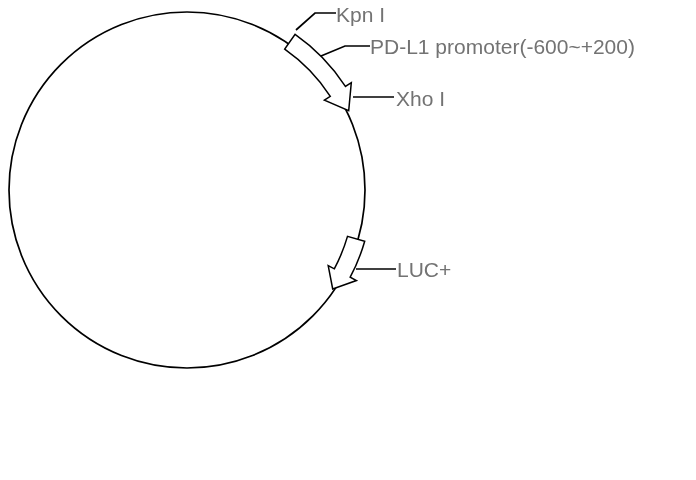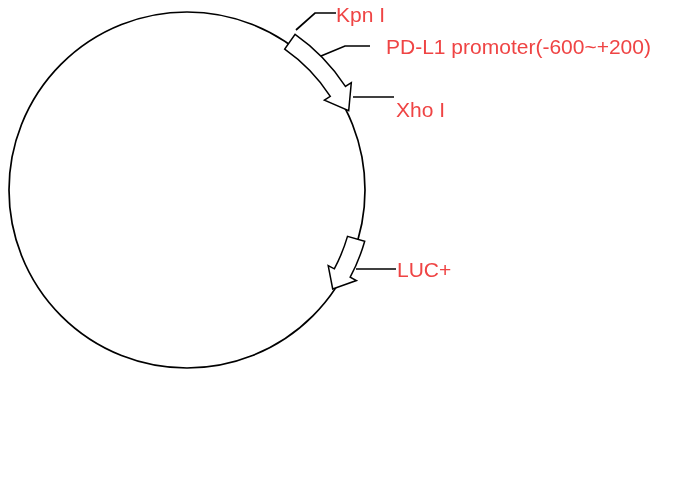--- a/index.html
+++ b/index.html
@@ -15,21 +15,21 @@
     background: #ffffff;
     overflow: hidden;
   }
   .canvas svg {
     position: absolute;
     left: 0;
     top: 0;
   }
   .label {
     position: absolute;
-    color: #ef4444;
+    color: #737373;
     font-size: 21px;
     line-height: 1.2;
     white-space: nowrap;
   }
   .label.plasmid-name {
     font-size: 17px;
     font-weight: bold;
   }
 </style>
 </head>
@@ -60,20 +60,20 @@
              Z" fill="#ffffff" stroke="#000000" stroke-width="1.5" stroke-linejoin="miter"></path>
 
     <polyline points="336,13 315,13 296,30" fill="none" stroke="#000000" stroke-width="1.7"></polyline>
     <polyline points="370,46 345,46 321,56" fill="none" stroke="#000000" stroke-width="1.7"></polyline>
     <line x1="394" y1="97" x2="353" y2="97" stroke="#000000" stroke-width="1.7"></line>
     <line x1="396" y1="269" x2="356" y2="269" stroke="#000000" stroke-width="1.7"></line>
   </svg>
 
   <div class="label" style="left:336px; top:2px;">Kpn I</div>
 
-  <div class="label" style="left:386px; top:34px;">PD-L1 promoter(-600~+200)</div>
+  <div class="label" style="left:370px; top:34px;">PD-L1 promoter(-600~+200)</div>
 
-  <div class="label" style="left:396px; top:97px;">Xho I</div>
+  <div class="label" style="left:396px; top:86px;">Xho I</div>
 
 
   <div class="label" style="left:397px; top:257px;">LUC+</div>
 
 </div>
 
 </body></html>

